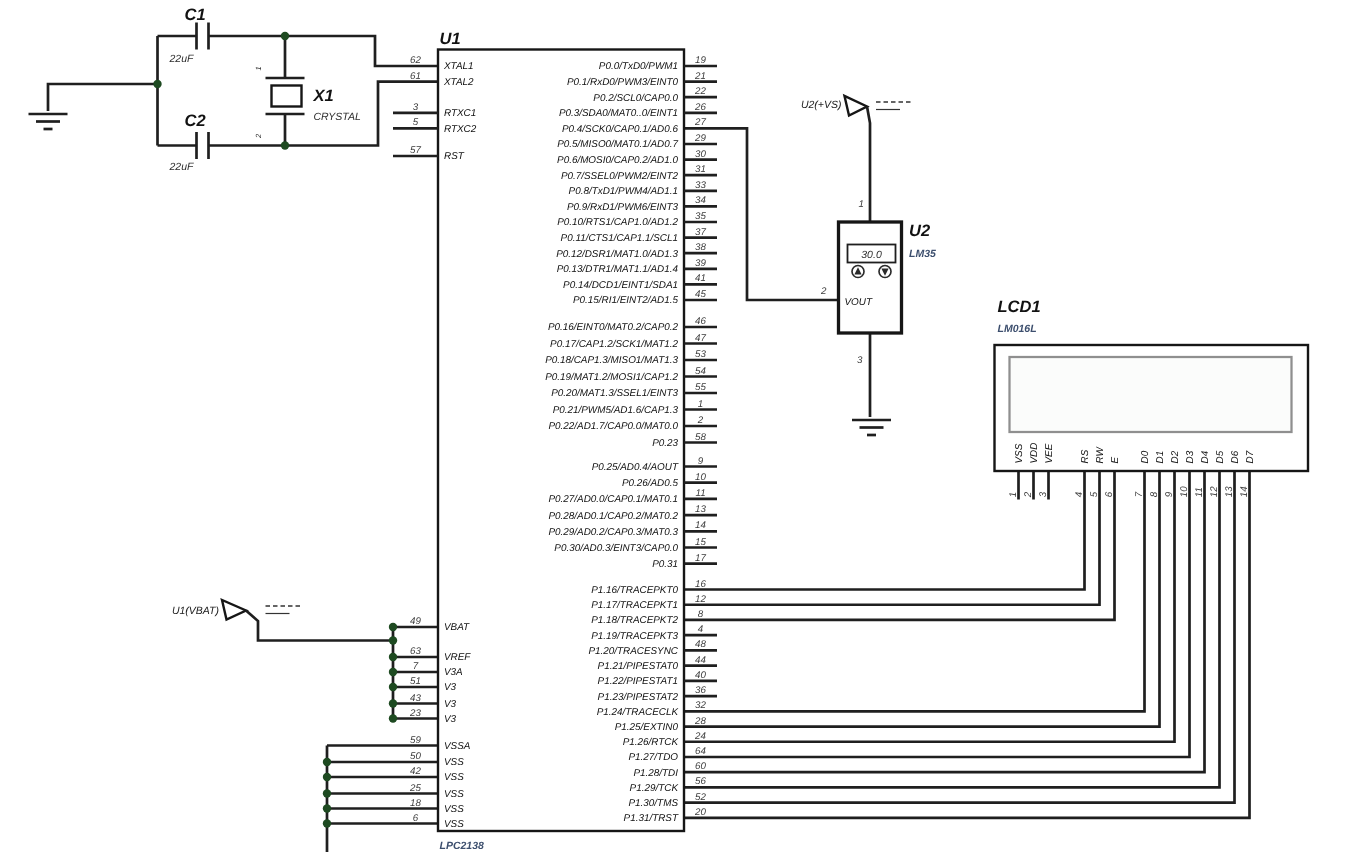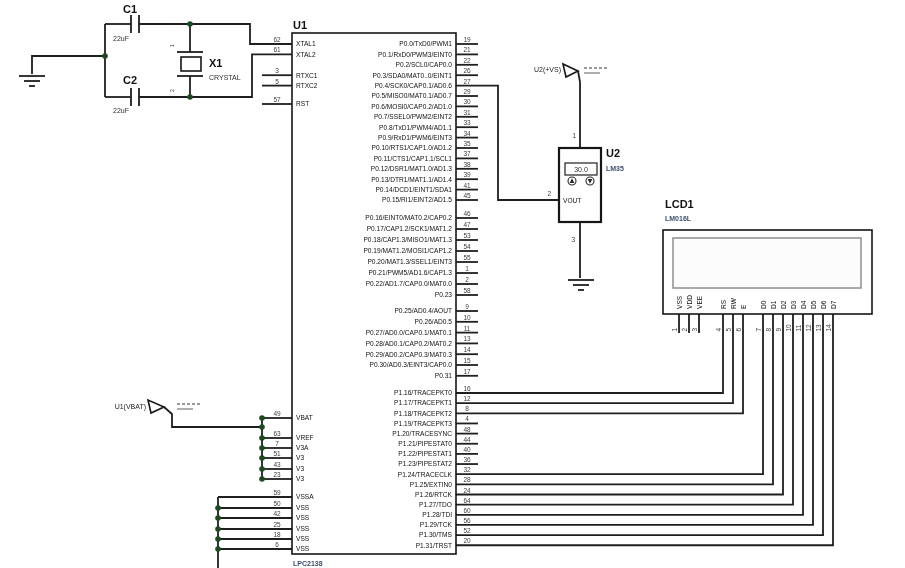--- a/index.html
+++ b/index.html
@@ -1,17 +1,17 @@
 <!DOCTYPE html>
 <html><head>
 <meta charset="utf-8">
 <style>
   html,body{margin:0;padding:0;background:#fff;}
   .stage{position:relative;width:905px;height:568px;background:#ffffff;overflow:hidden;
-         font-family:"Liberation Sans","DejaVu Sans",sans-serif;}
+         font-family:"Liberation Sans","DejaVu Sans",sans-serif;font-style:italic;}
   svg{position:absolute;left:0;top:0;}
   svg text{font-family:"Liberation Sans","DejaVu Sans",sans-serif;}
   .wire{fill:none;stroke:#1f1f1f;stroke-width:1.8;}
   .comp{fill:#ffffff;stroke:#161616;stroke-width:1.6;}
   .thickcomp{fill:#ffffff;stroke:#161616;stroke-width:2.2;}
   .screen{fill:#fbfcfb;stroke:#8f8f8f;stroke-width:1.5;}
   .valbox{fill:#ffffff;stroke:#1f1f1f;stroke-width:1.2;}
   .btn{fill:#ffffff;stroke:#2a2a2a;stroke-width:1.1;}
   .arrow{fill:#2a2a2a;stroke:none;}
   .dot{fill:#1e4a21;stroke:none;}

